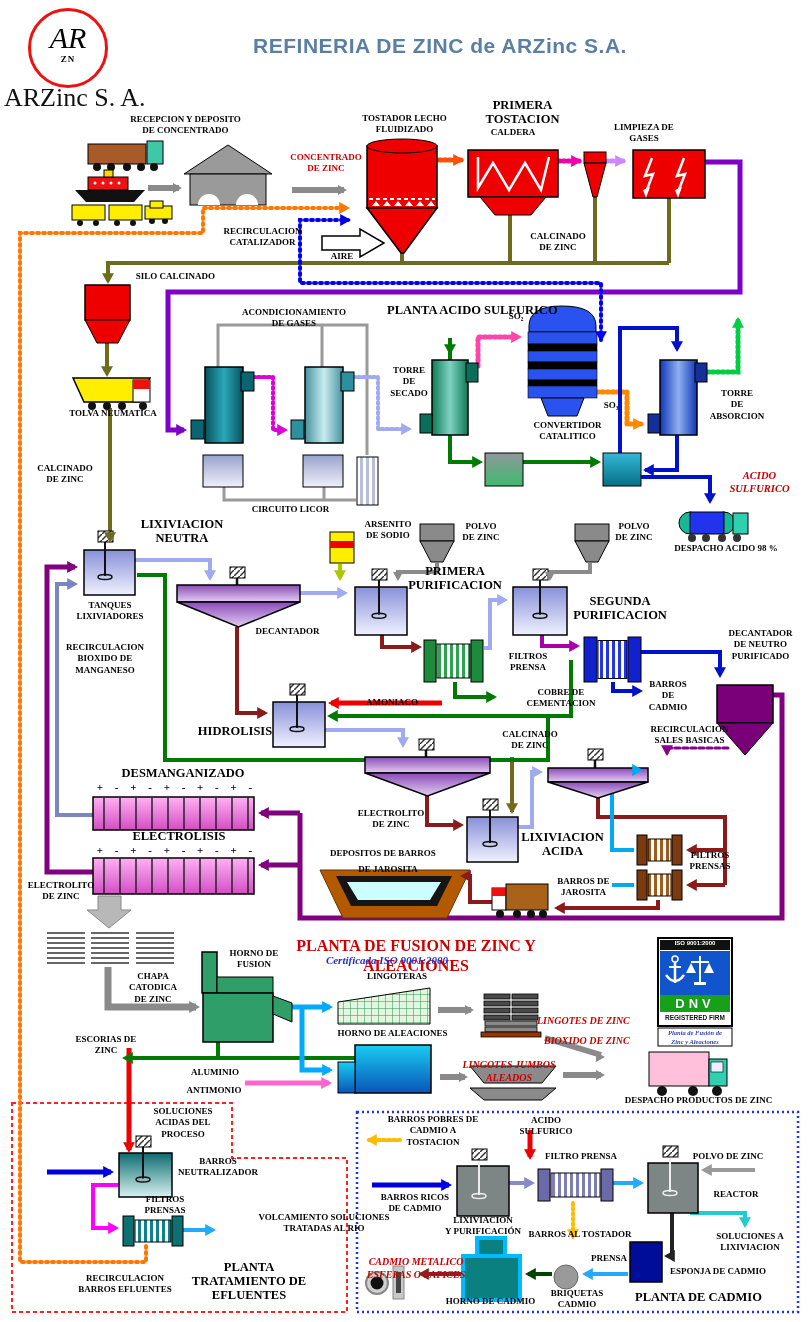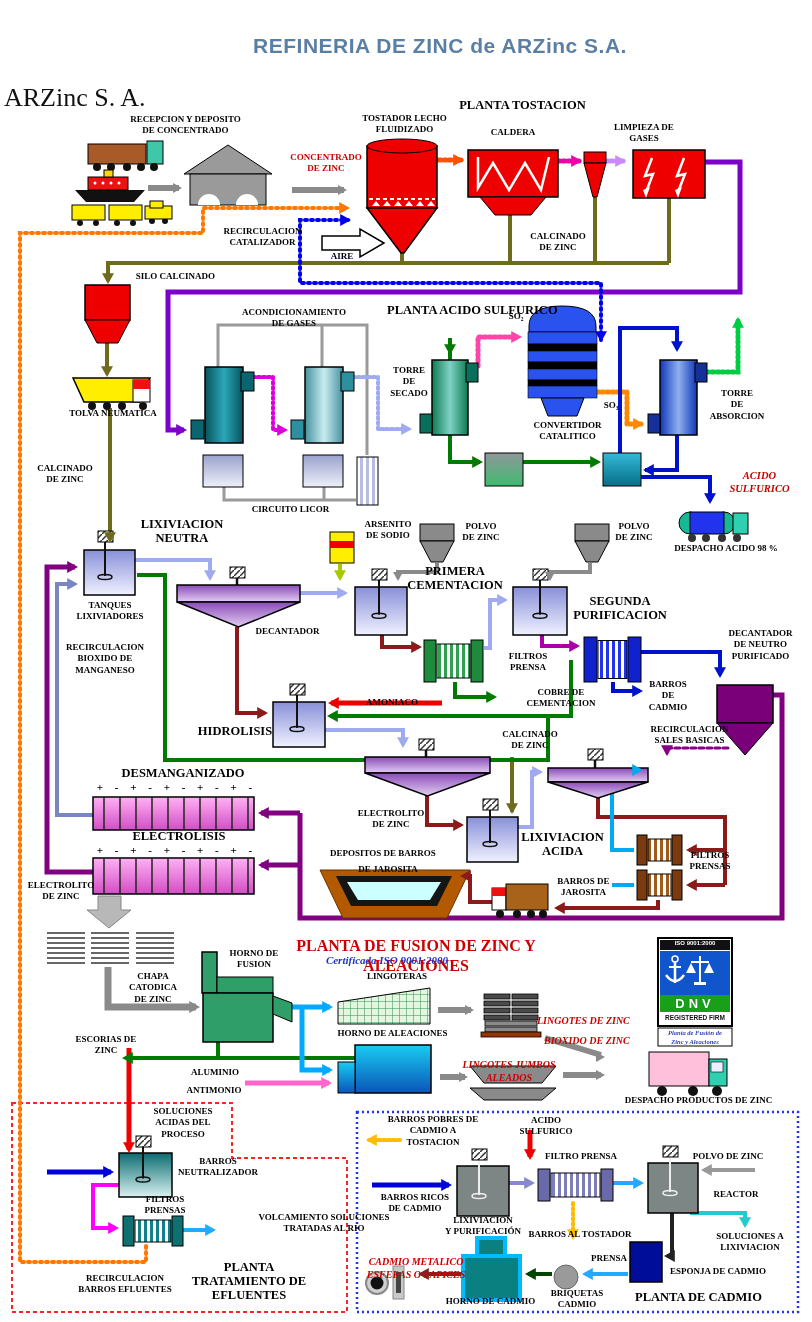--- a/index.html
+++ b/index.html
@@ -489,24 +489,28 @@
       <polygon points="524.2,1177 535,1183 524.2,1189" fill="#8888cc"></polygon>
       <polygon points="633.2,1177 644,1183 633.2,1189" fill="#22aaff"></polygon>
       <polygon points="711.8,1164 701,1170 711.8,1176" fill="#999999"></polygon>
       <polygon points="739,1217.2 745,1228 751,1217.2" fill="#22cccc"></polygon>
       <polygon points="674.8,1250 664,1256 674.8,1262" fill="#222222"></polygon>
       <polygon points="592.8,1268 582,1274 592.8,1280" fill="#22aaff"></polygon>
       <polygon points="535.8,1268 525,1274 535.8,1280" fill="#004400"></polygon>
       <polygon points="428.8,1268 418,1274 428.8,1280" fill="#882222"></polygon>
     </svg>
 
+<div id="logo-circle">
+  <span id="logo-main">AR</span>
+  <span id="logo-sub">ZN</span>
+</div>
 <div id="company">ARZinc S. A.</div>
 <div id="main-title">REFINERIA DE ZINC de ARZinc S.A.</div>
 
-<div class="lbl t1" style="left:455px;top:98px;width:135px">PLANTA TOSTACION</div>
+<div class="lbl t1" style="left:455px;top:98px;width:135px">PRIMERA TOSTACION</div>
 <div class="lbl" style="left:108px;top:114px;width:155px">RECEPCION Y DEPOSITO
 DE  CONCENTRADO</div>
 <div class="lbl redb" style="left:281px;top:152px;width:90px">CONCENTRADO
 DE ZINC</div>
 <div class="lbl" style="left:352px;top:113px;width:105px">TOSTADOR LECHO
 FLUIDIZADO</div>
 <div class="lbl" style="left:483px;top:127px;width:60px">CALDERA</div>
 <div class="lbl" style="left:603px;top:122px;width:82px">LIMPIEZA DE
 GASES</div>
 <div class="lbl" style="left:205px;top:226px;width:115px">RECIRCULACION
@@ -545,21 +549,21 @@
 BIOXIDO DE
 MANGANESO</div>
 <div class="lbl" style="left:240px;top:626px;width:95px">DECANTADOR</div>
 <div class="lbl" style="left:352px;top:519px;width:72px">ARSENITO
 DE SODIO</div>
 <div class="lbl" style="left:447px;top:521px;width:68px">POLVO
 DE ZINC</div>
 <div class="lbl" style="left:600px;top:521px;width:68px">POLVO
 DE ZINC</div>
 <div class="lbl t1" style="left:395px;top:564px;width:120px">PRIMERA
-CEMENTACION</div>
+PURIFICACION</div>
 <div class="lbl t1" style="left:557px;top:594px;width:126px">SEGUNDA
 PURIFICACION</div>
 <div class="lbl" style="left:497px;top:651px;width:62px">FILTROS
 PRENSA</div>
 <div class="lbl" style="left:505px;top:687px;width:112px">COBRE DE
 CEMENTACION</div>
 <div class="lbl" style="left:632px;top:679px;width:72px">BARROS
 DE
 CADMIO</div>
 <div class="lbl" style="left:712px;top:628px;width:97px">DECANTADOR

